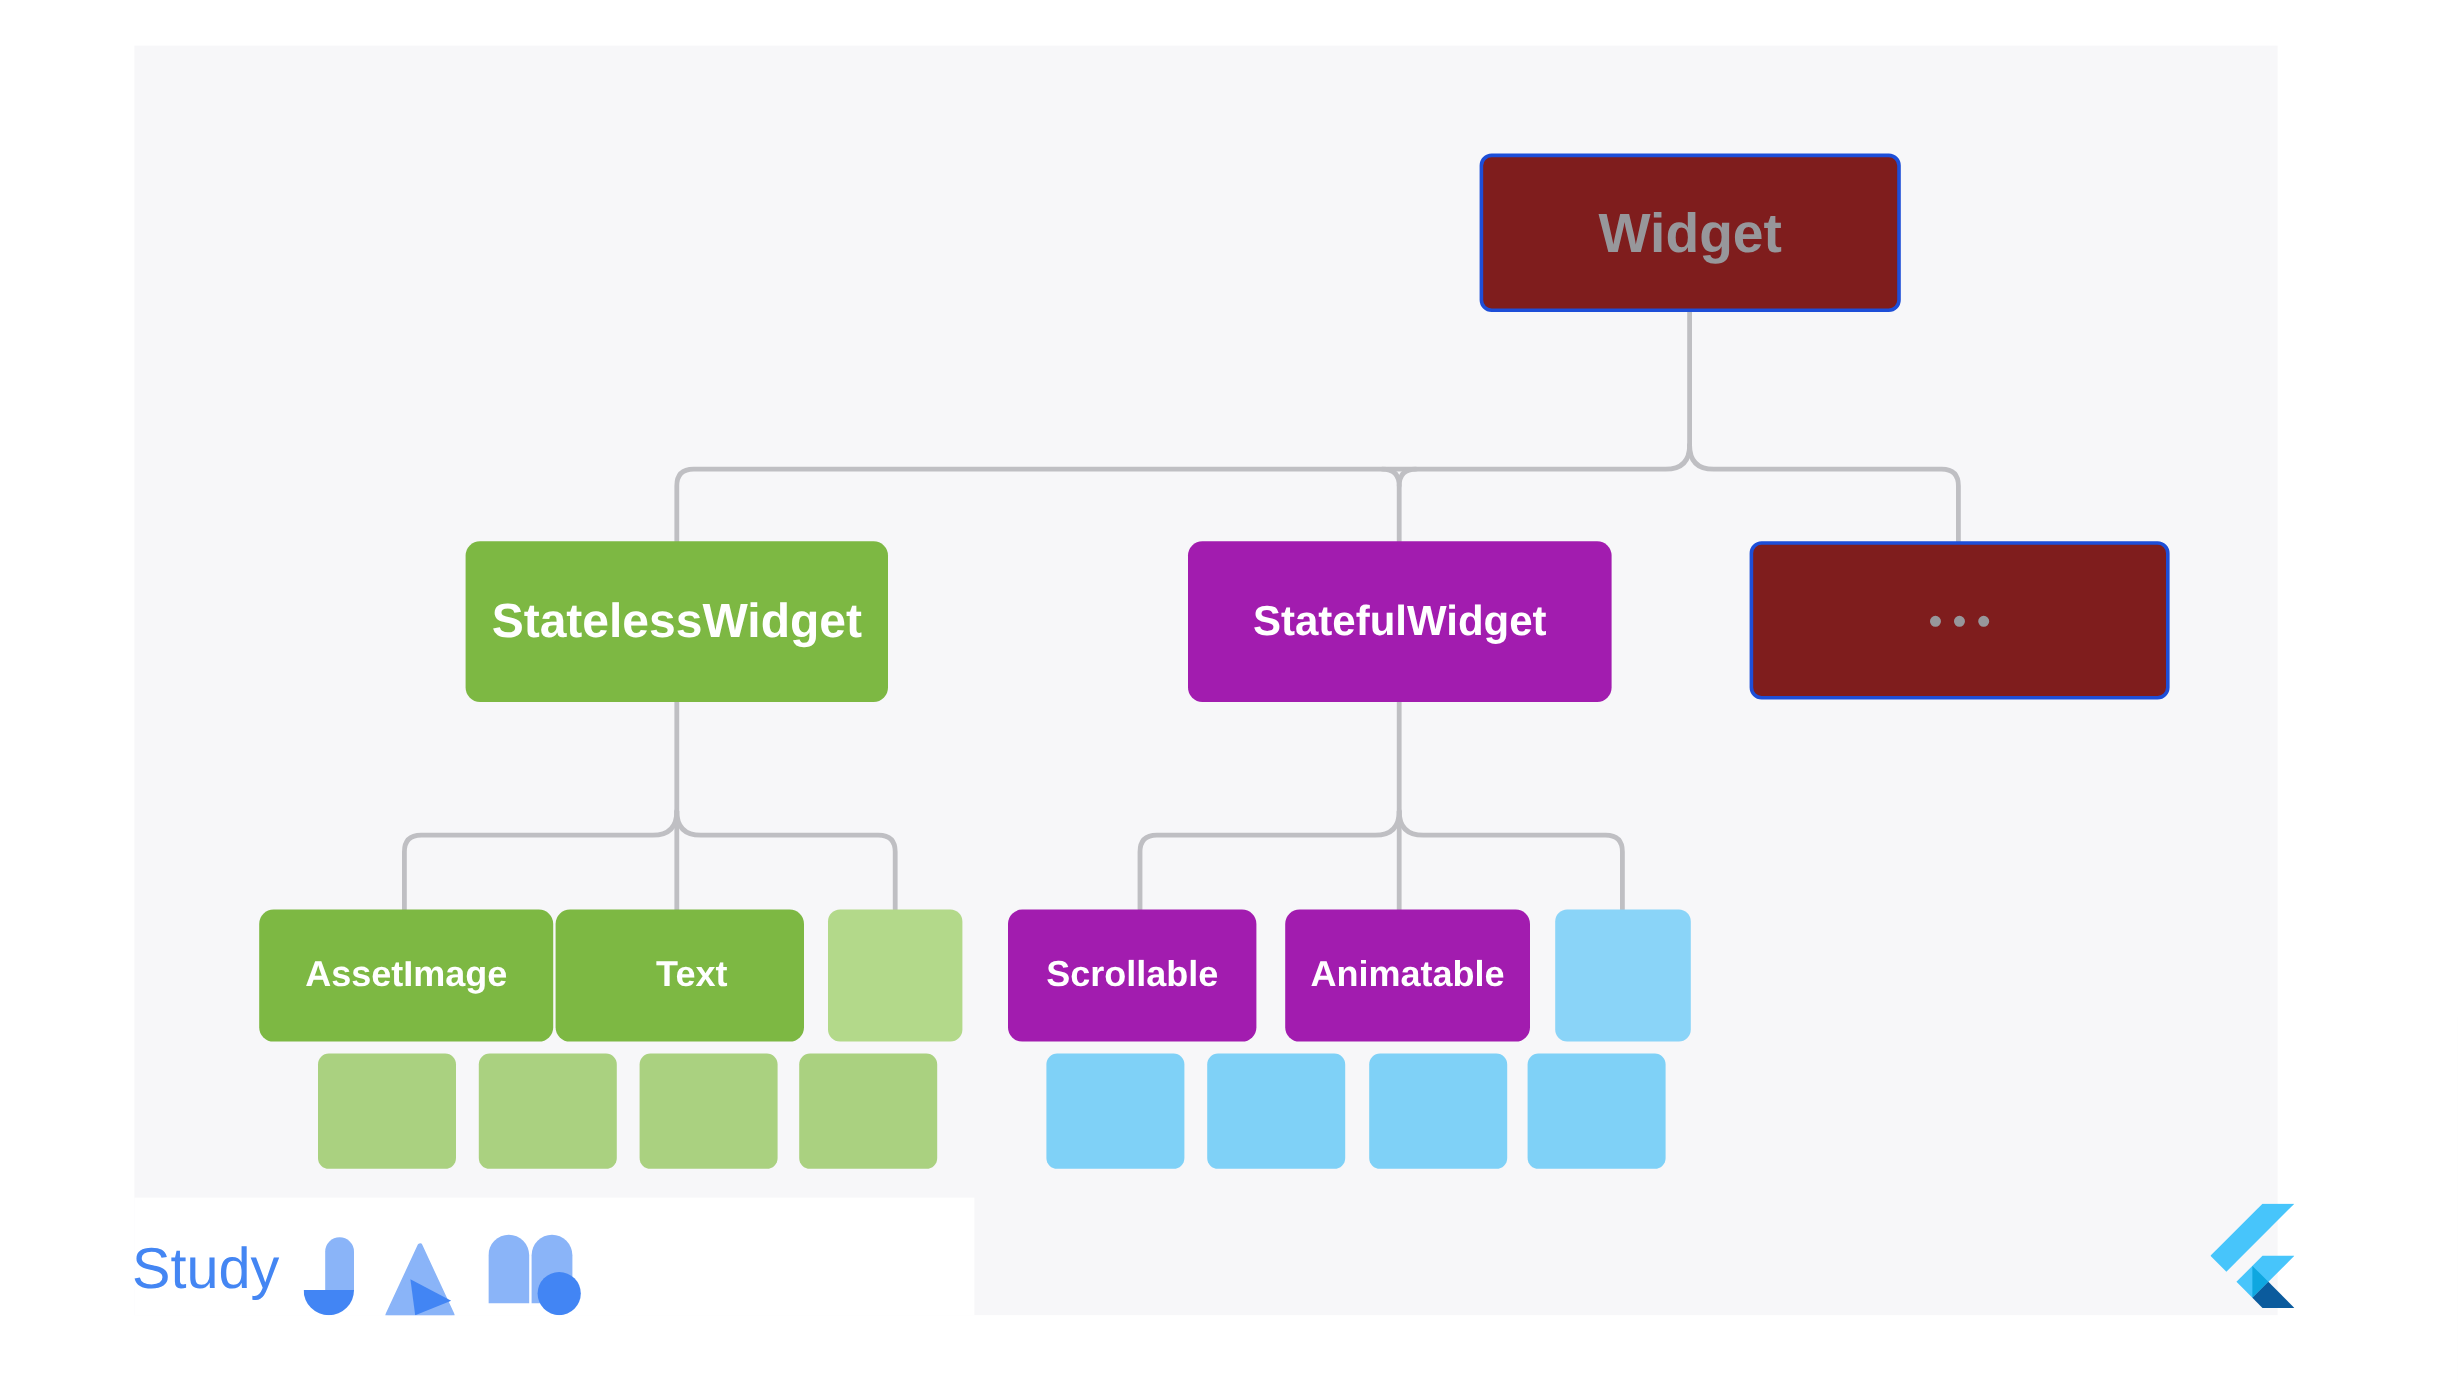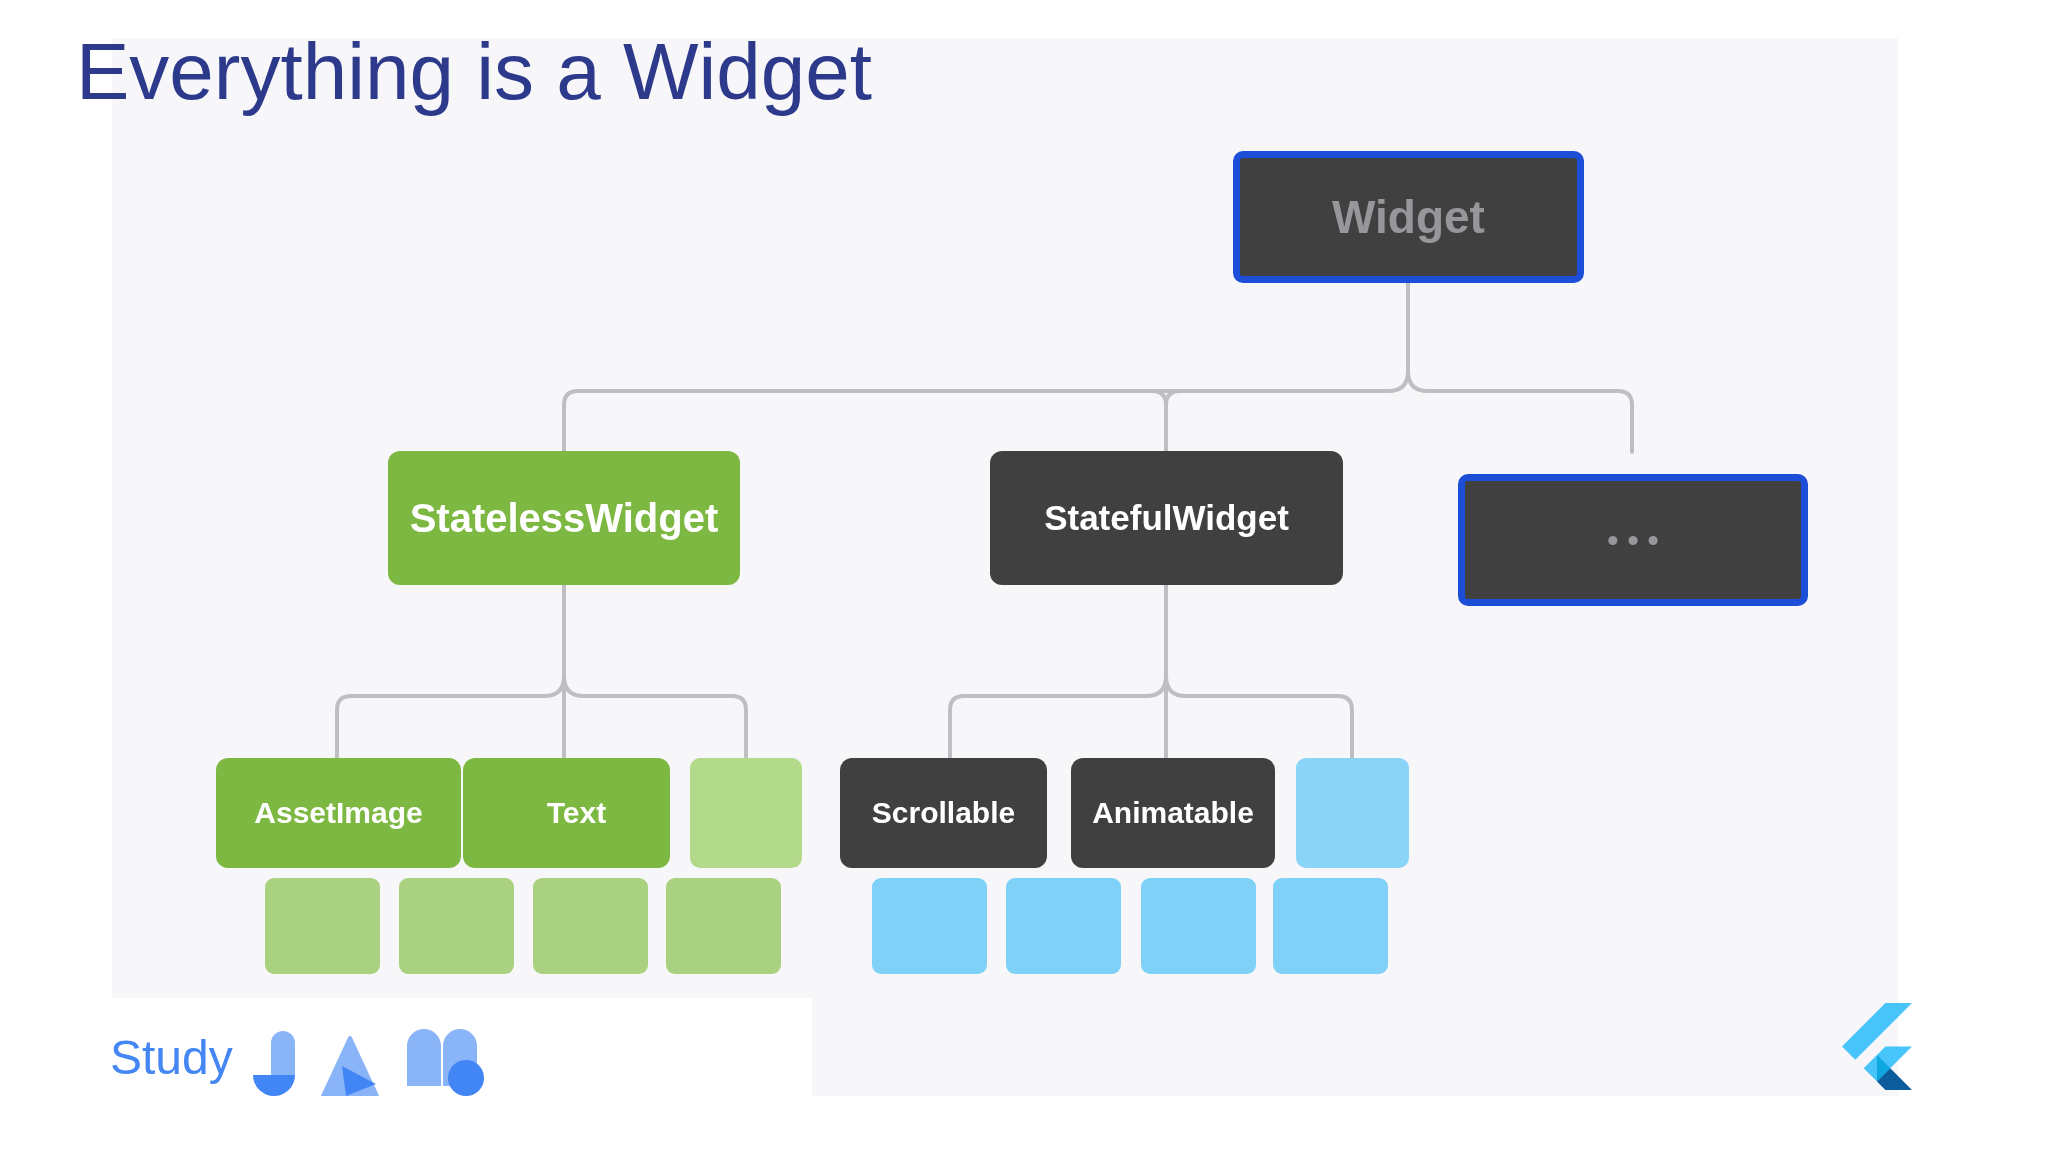--- a/index.html
+++ b/index.html
@@ -23,25 +23,25 @@
     font-size:80px;font-weight:400;color:#2d3a8c;
     letter-spacing:0px;white-space:nowrap;
   }
   .connectors{position:absolute;left:0;top:0;}
 
   .node{
     position:absolute;display:flex;align-items:center;justify-content:center;
     box-sizing:border-box;white-space:nowrap;
   }
   .node.gray{
-    background:#404040;border:7px solid #1d4ed8;border-radius:10px;
-    color:#97979b;font-weight:bold;margin-top:23px;
+    background:#7f1d1d;border:3px solid #1d4ed8;border-radius:10px;
+    color:#97979b;font-weight:bold;
   }
   .node.green{background:#7db843;border-radius:12px;color:#ffffff;font-weight:bold;}
-  .node.blue{background:#404040;border-radius:12px;color:#ffffff;font-weight:bold;}
+  .node.blue{background:#a21caf;border-radius:12px;color:#ffffff;font-weight:bold;}
   .node.green-light{background:#b3d98a;border-radius:10px;}
   .node.blue-light{background:#8ad4f8;border-radius:10px;}
 
   .n-root{left:1233px;top:128px;width:351px;height:132px;font-size:46px;}
   .n-stateless{left:388px;top:451px;width:352px;height:134px;font-size:40px;}
   .n-stateful{left:990px;top:451px;width:353px;height:134px;font-size:35px;}
   .n-dots{left:1458px;top:451px;width:350px;height:132px;font-size:32px;
           color:#47626f;letter-spacing:9px;text-indent:9px;}
 
   .row2{top:758px;height:110px;font-size:30px;}
@@ -71,21 +71,20 @@
   .jam-a{margin-right:28px;}
   .flutter-logo{position:absolute;left:1842px;top:1003px;}
 </style>
 </head>
 <body>
 
 <div class="stage">
   <div class="slide-bg"></div>
   <div class="footer-white"></div>
 
-  <div class="page-title">Everything is a Widget</div>
 
   <svg class="connectors" width="2048" height="1152" viewBox="0 0 2048 1152" fill="none" stroke="#bfbfc3" stroke-width="4" stroke-linecap="round">
 
     <path d="M1408 260 L1408 371"></path>
     <path d="M1408 371 Q1408 391 1388 391 L578 391 Q564 391 564 405 L564 452"></path>
     <path d="M1408 371 Q1408 391 1428 391 L1618 391 Q1632 391 1632 405 L1632 452"></path>
     <path d="M1152 391 Q1166 391 1166 405 L1166 452"></path>
     <path d="M1180 391 Q1166 391 1166 405"></path>
 
     <path d="M564 585 L564 758"></path>

